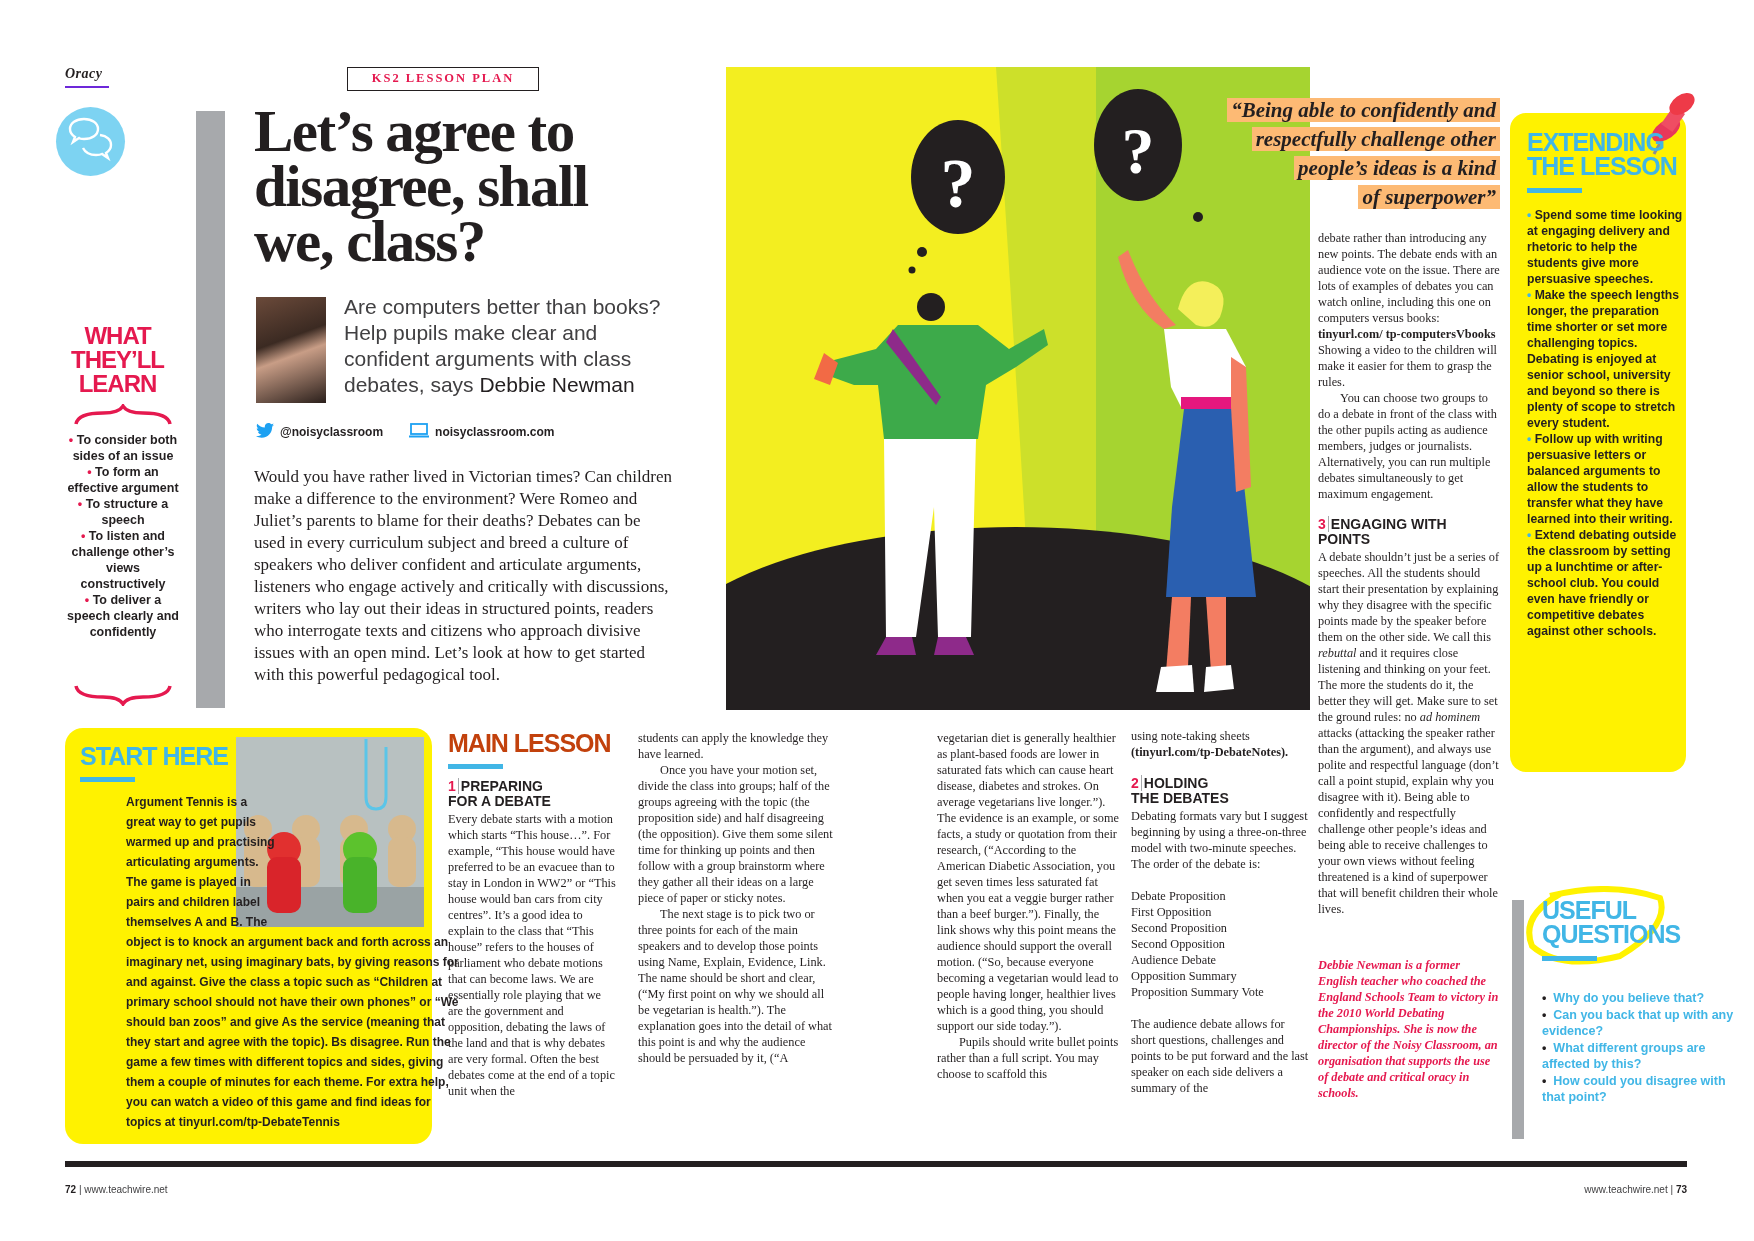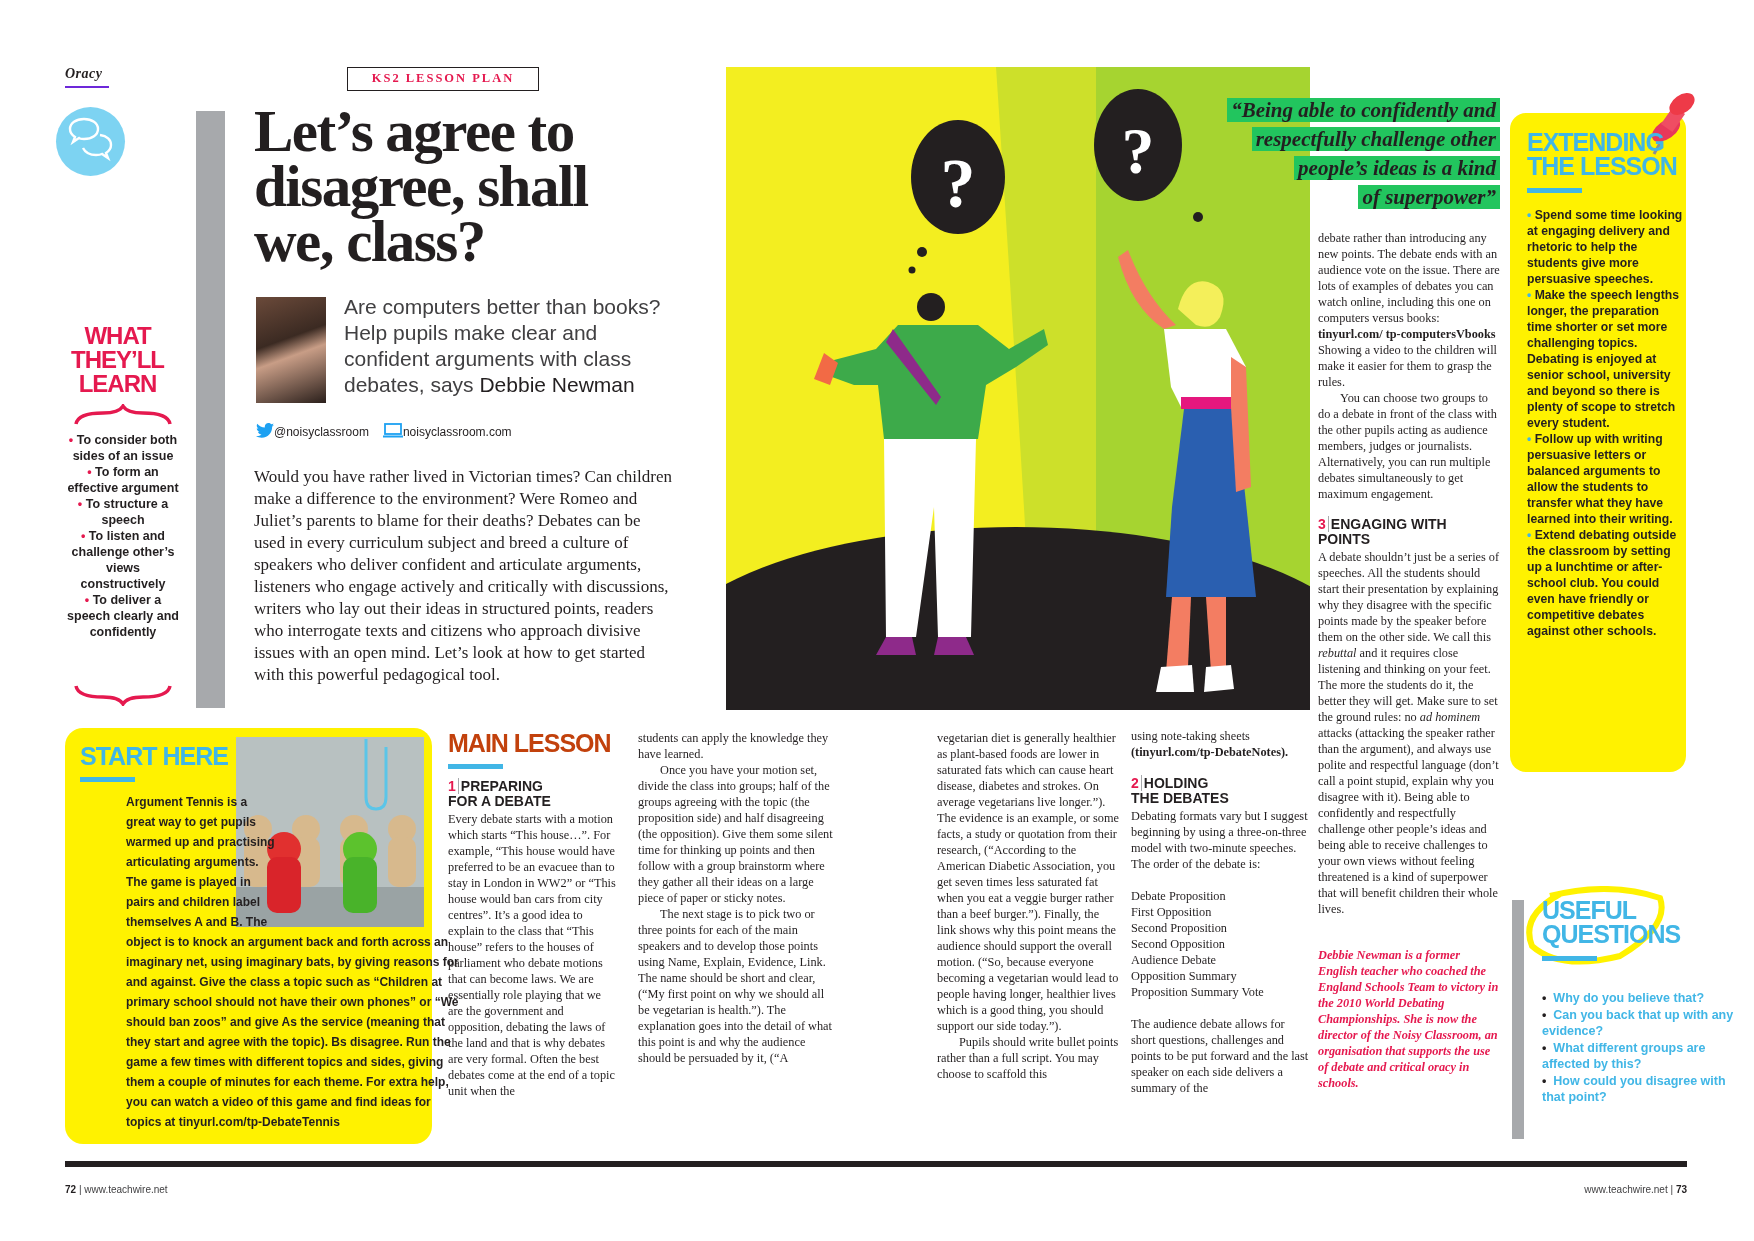--- a/index.html
+++ b/index.html
@@ -15,33 +15,33 @@
        border-bottom:2px solid #6d28d9;padding-bottom:4px;width:44px;}
   .ks2{left:347px;top:67px;width:192px;height:24px;border:1.5px solid #231f20;box-sizing:border-box;
        color:#e5194f;font-weight:bold;font-size:12.5px;letter-spacing:2px;text-align:center;line-height:21px;}
   .oracy-icon{left:56px;top:107px;width:69px;height:69px;border-radius:50%;background:#7dd3f2;}
   .grey-bar{left:196px;top:111px;width:29px;height:597px;background:#a7a9ac;}
 
   .title{left:254px;top:104px;width:420px;font-weight:bold;font-size:59px;line-height:55px;letter-spacing:-1.5px;}
   .author-photo{left:256px;top:297px;width:70px;height:106px;background:linear-gradient(160deg,#6b4a3a 0%,#3b2a22 40%,#c89d86 55%,#2a1f1b 100%);}
   .standfirst{left:344px;top:294px;width:330px;font-size:21px;line-height:26px;color:#414042;font-weight:300;}
   .standfirst b{color:#231f20;}
-  .social{left:256px;top:423px;font-size:12px;font-weight:normal;display:flex;align-items:center;}
+  .social{left:256px;top:423px;font-size:12px;font-weight:bold;display:flex;align-items:center;gap:6px;}
   .social .sep{width:14px;}
   .intro{left:254px;top:466px;width:420px;font-size:17px;line-height:22px;color:#231f20;}
 
   .learn-head{left:65px;top:324px;width:105px;text-align:center;color:#e5194f;font-weight:bold;font-size:24px;line-height:24px;letter-spacing:-1px;}
   .brace{left:73px;width:100px;height:22px;}
   .learn-list{left:62px;top:432px;width:122px;text-align:center;font-size:12.5px;line-height:16px;font-weight:bold;}
   .learn-list .dot{color:#e5194f;}
 
   
   .illus{left:726px;top:67px;width:584px;height:643px;overflow:hidden;background:#f3ee20;}
   .quote{left:1190px;top:96px;width:310px;text-align:right;font-style:italic;font-weight:bold;font-size:21px;line-height:29px;}
-  .quote span{background:#22c55e;padding:0 4px;box-decoration-break:clone;-webkit-box-decoration-break:clone;}
+  .quote span{background:#fdba74;padding:0 4px;box-decoration-break:clone;-webkit-box-decoration-break:clone;}
 
   
   .col{font-size:12.3px;line-height:16px;color:#231f20;}
   .col p{margin:0;text-indent:0;}
   .col p.ind{text-indent:22px;}
   .col p.gap{margin-top:16px;}
   .sub{font-family:"Liberation Sans","DejaVu Sans",sans-serif;font-weight:bold;font-size:14px;line-height:15px;margin:0 0 2px;}
   .sub .n{color:#e5194f;border-right:1px solid #a7a9ac;padding-right:2px;margin-right:2px;}
   .bio{color:#e5194f;font-style:italic;font-weight:bold;}
 
@@ -255,21 +255,21 @@
 </div>
 
 <div class="abs col" style="left:1318px;top:230px;width:182px;">
   <p><span>debate rather than introducing any new points. The debate ends with an audience vote on the issue. There are lots of examples of debates you can watch online, including this one on computers versus books: </span><b>tinyurl.com/ tp-computersVbooks</b><span> Showing a video to the children will make it easier for them to grasp the rules.</span></p>
   <p class="ind">You can choose two groups to do a debate in front of the class with the other pupils acting as audience members, judges or journalists. Alternatively, you can run multiple debates simultaneously to get maximum engagement.</p>
   <div class="sub" style="margin-top:15px;">
     <span class="n">3</span><span>ENGAGING WITH</span><br>
     <span>POINTS</span>
   </div>
   <p><span>A debate shouldn’t just be a series of speeches. All the students should start their presentation by explaining why they disagree with the specific points made by the speaker before them on the other side. We call this </span><i>rebuttal</i><span> and it requires close listening and thinking on your feet. The more the students do it, the better they will get. Make sure to set the ground rules: no </span><i>ad hominem</i><span> attacks (attacking the speaker rather than the argument), and always use polite and respectful language (don’t call a point stupid, explain why you disagree with it). Being able to confidently and respectfully challenge other people’s ideas and being able to receive challenges to your own views without feeling threatened is a kind of superpower that will benefit children their whole lives.</span></p>
-  <p class="bio" style="margin-top:30px;">Debbie Newman is a former English teacher who coached the England Schools Team to victory in the 2010 World Debating Championships. She is now the director of the Noisy Classroom, an organisation that supports the use of debate and critical oracy in schools.</p>
+  <p class="bio" style="margin-top:40px;">Debbie Newman is a former English teacher who coached the England Schools Team to victory in the 2010 World Debating Championships. She is now the director of the Noisy Classroom, an organisation that supports the use of debate and critical oracy in schools.</p>
 </div>
 
 <div class="abs extend"></div>
 <div class="abs" style="left:1640px;top:92px;">
   <svg width="60" height="70" viewBox="0 0 60 70">
     <line x1="14" y1="62" x2="24" y2="44" stroke="#8d8d8d" stroke-width="3"></line>
     <ellipse cx="26" cy="38" rx="16" ry="9" transform="rotate(-35 26 38)" fill="#e8385a"></ellipse>
     <rect x="26" y="16" width="14" height="22" transform="rotate(35 33 27)" fill="#ef4d63"></rect>
     <ellipse cx="42" cy="12" rx="14" ry="9" transform="rotate(-35 42 12)" fill="#ee3a48"></ellipse>
   </svg>

